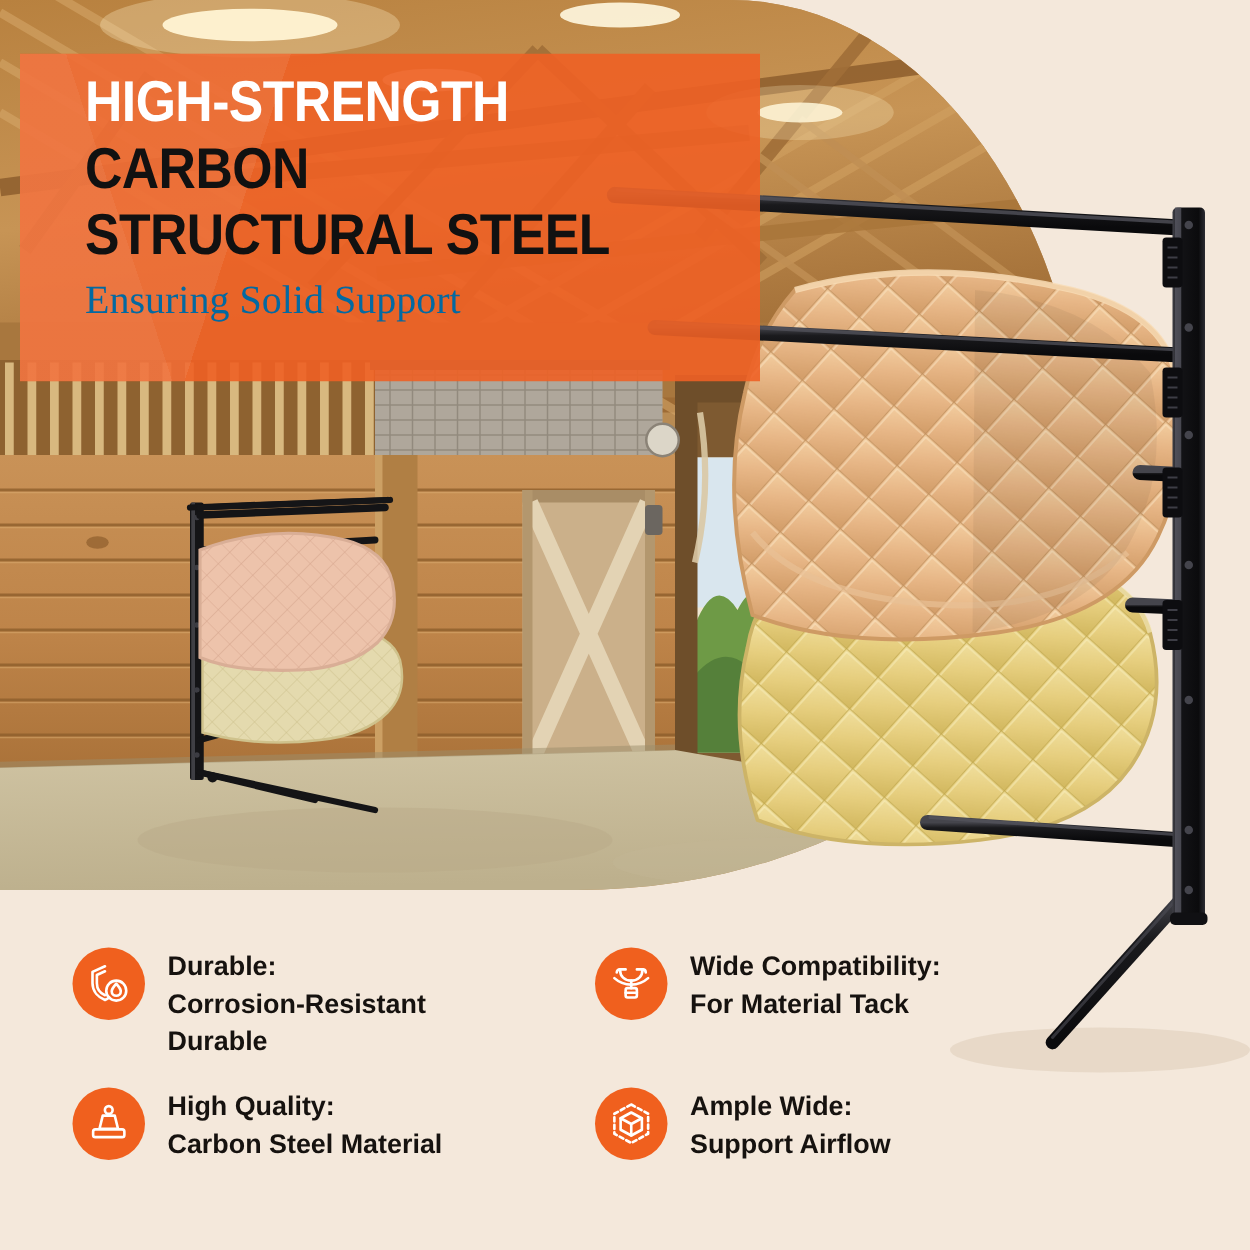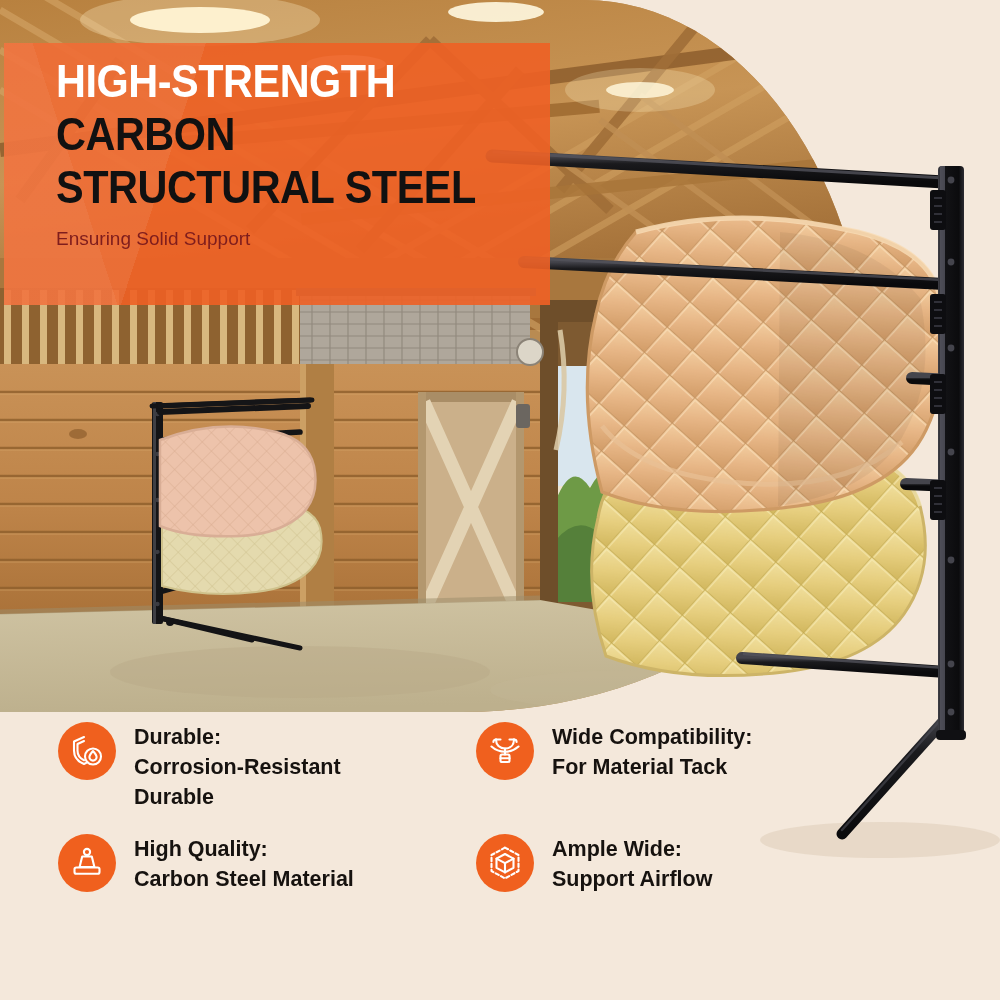--- a/index.html
+++ b/index.html
@@ -30,23 +30,23 @@
     height: 712px;
     overflow: hidden;
     border-bottom-right-radius: 430px 330px;
     border-top-right-radius: 300px 420px;
   }
   #photo-svg { display: block; }
 
   
   #banner {
     position: absolute;
-    left: 4px;
+    left: 16px;
     top: 43px;
-    width: 546px;
+    width: 592px;
     height: 262px;
     background: rgba(238, 96, 37, 0.90);
     overflow: hidden;
   }
   #banner .sheen {
     position: absolute;
     inset: 0;
     background:
       linear-gradient(108deg, rgba(255,255,255,0.07) 0 32%, rgba(0,0,0,0.0) 32% 100%),
       linear-gradient(72deg, rgba(255,255,255,0.05) 0 18%, rgba(255,255,255,0) 18%);
@@ -75,33 +75,33 @@
     font-size: 46px;
     line-height: 53px;
     letter-spacing: -0.5px;
     color: #111111;
     transform: scaleX(0.90);
     transform-origin: left center;
     white-space: nowrap;
   }
   .hl-sub {
     margin-top: 9px;
-    font-family: Liberation Sans, sans-serif;
+    font-family: Liberation Serif, serif;
     font-weight: normal;
-    font-size: 19px;
+    font-size: 32px;
     line-height: 32px;
-    color: #7f1d1d;
+    color: #0369a1;
     white-space: nowrap;
   }
 
   
   #features {
     position: absolute;
     left: 58px;
-    top: 720px;
+    top: 756px;
     width: 900px;
     display: grid;
     grid-template-columns: 390px 390px;
     grid-template-rows: 112px auto;
     column-gap: 28px;
     row-gap: 0px;
   }
   .feature {
     display: flex;
     align-items: flex-start;

